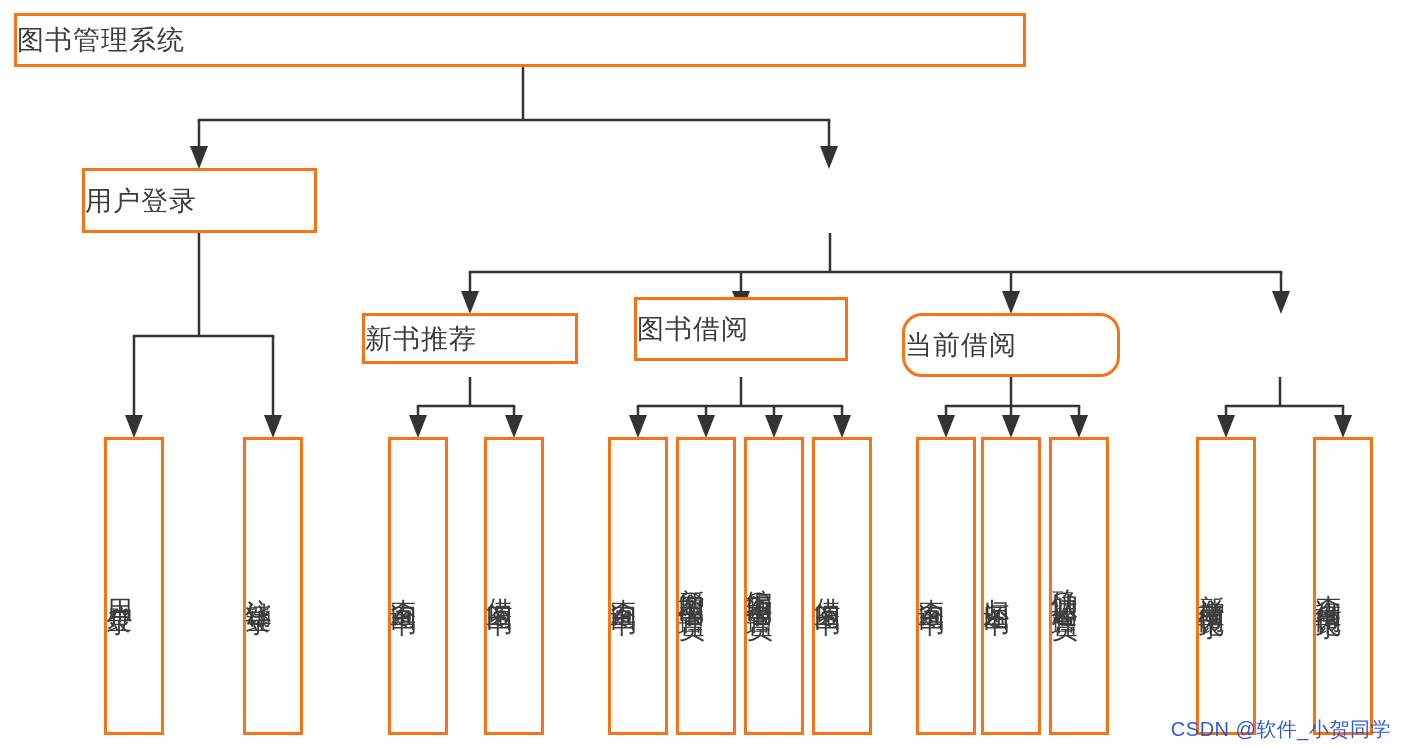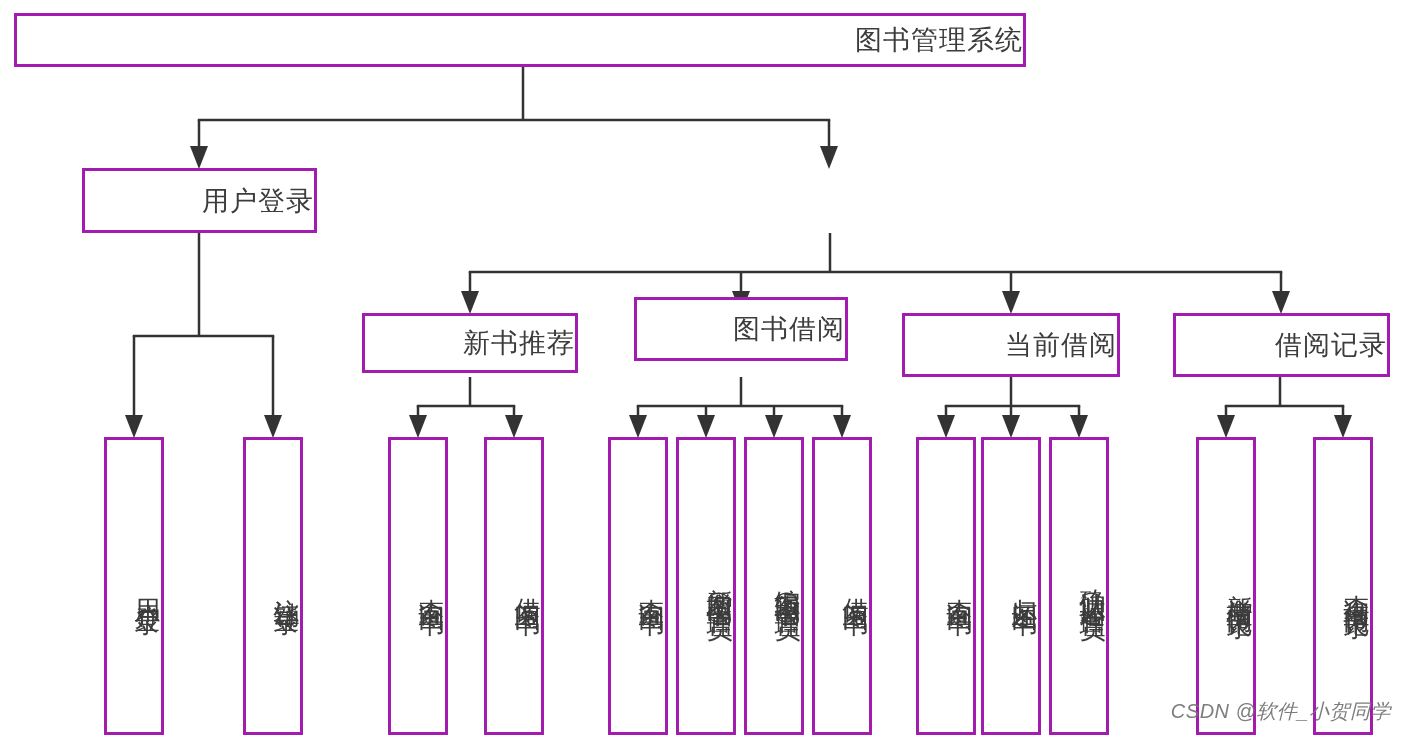--- a/index.html
+++ b/index.html
@@ -2,34 +2,34 @@
 <html><head>
 <meta charset="utf-8">
 <style>
   html,body{margin:0;padding:0;background:#ffffff;}
   #stage{
     position:relative;width:1405px;height:747px;background:#ffffff;
     font-family:"Liberation Sans","DejaVu Sans",sans-serif;overflow:hidden;
   }
   .node{
     position:absolute;box-sizing:border-box;background:#ffffff;
-    border:3px solid #a21caf;display:flex;align-items:center;justify-content:flex-end;
+    border:3px solid #f97316;display:flex;align-items:center;justify-content:flex-start;
     color:#3c3c3c;
   }
   .h-node{font-size:27px;letter-spacing:1px;}
   .leaf{font-size:26px;}
   .leaf .vtext{
     writing-mode:vertical-rl;text-orientation:mixed;letter-spacing:4px;
     line-height:1;white-space:nowrap;
   }
   #wires{position:absolute;left:0;top:0;z-index:1;}
   .node{z-index:2;}
   #watermark{
-    position:absolute;right:14px;bottom:22px;z-index:3;
-    color:#737373;font-size:20px;letter-spacing:0.5px;opacity:0.92;font-style:italic;
+    position:absolute;right:14px;bottom:4px;z-index:3;
+    color:#1d4ed8;font-size:20px;letter-spacing:0.5px;opacity:0.92;
   }
   svg line{stroke:#333333;stroke-width:2.5;}
   svg polygon{fill:#333333;}
 </style>
 </head>
 <body>
 
 <div id="stage">
 
   <svg id="wires" width="1405" height="747" viewBox="0 0 1405 747">
@@ -109,31 +109,28 @@
   </svg>
 
   <div class="node h-node" style="left:14px;top:13px;width:1012px;height:54px;">
     <span>图书管理系统</span>
   </div>
 
   <div class="node h-node" style="left:82px;top:168px;width:235px;height:65px;">
     <span>用户登录</span>
   </div>
 
-  <div class="node h-node" style="left:362px;top:313px;width:216px;height:60px;padding-left:31px;">
+  <div class="node h-node" style="left:362px;top:313px;width:216px;height:51px;">
     <span>新书推荐</span>
   </div>
   <div class="node h-node" style="left:634px;top:297px;width:214px;height:64px;">
     <span>图书借阅</span>
   </div>
-  <div class="node h-node" style="left:902px;top:313px;width:218px;height:64px;">
+  <div class="node h-node" style="left:902px;top:313px;width:218px;height:64px;border-radius:20px;">
     <span>当前借阅</span>
-  </div>
-  <div class="node h-node" style="left:1173px;top:313px;width:217px;height:64px;">
-    <span>借阅记录</span>
   </div>
 
   <div class="node leaf" style="left:104px;top:437px;width:60px;height:298px;">
     <span class="vtext">用户登录</span>
   </div>
   <div class="node leaf" style="left:243px;top:437px;width:60px;height:298px;">
     <span class="vtext">注销登录</span>
   </div>
   <div class="node leaf" style="left:388px;top:437px;width:60px;height:298px;">
     <span class="vtext">查询图书</span>

